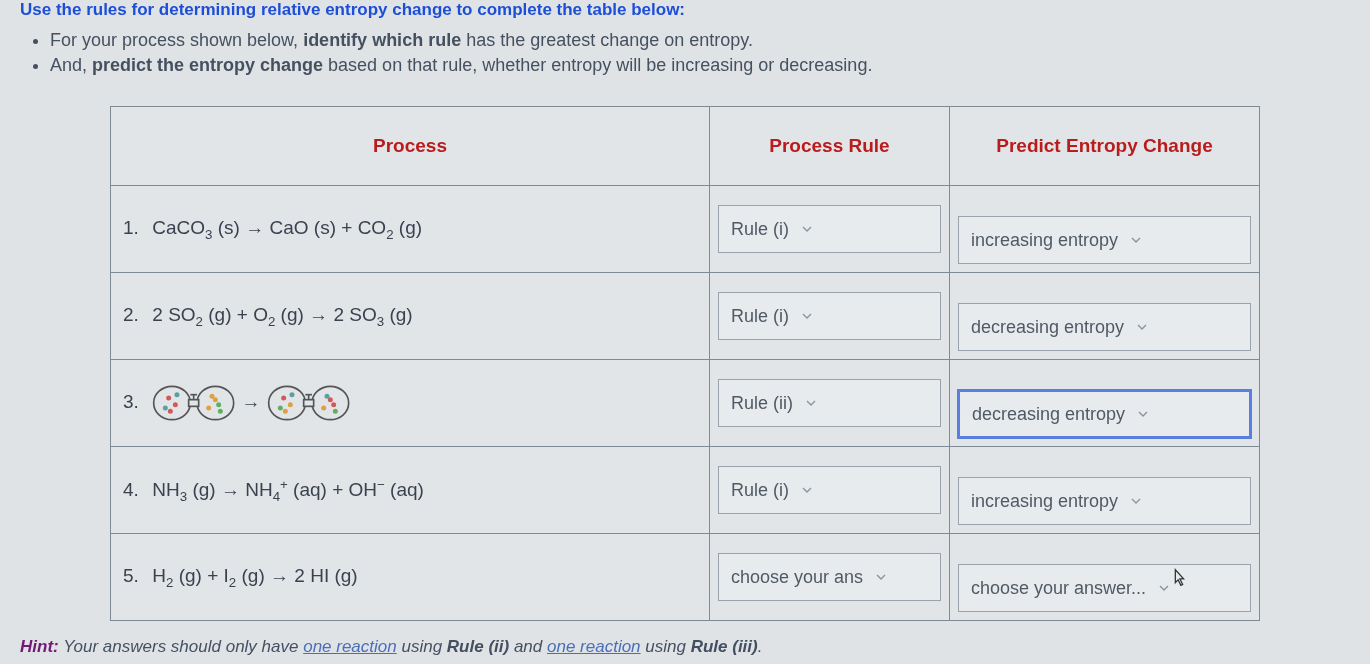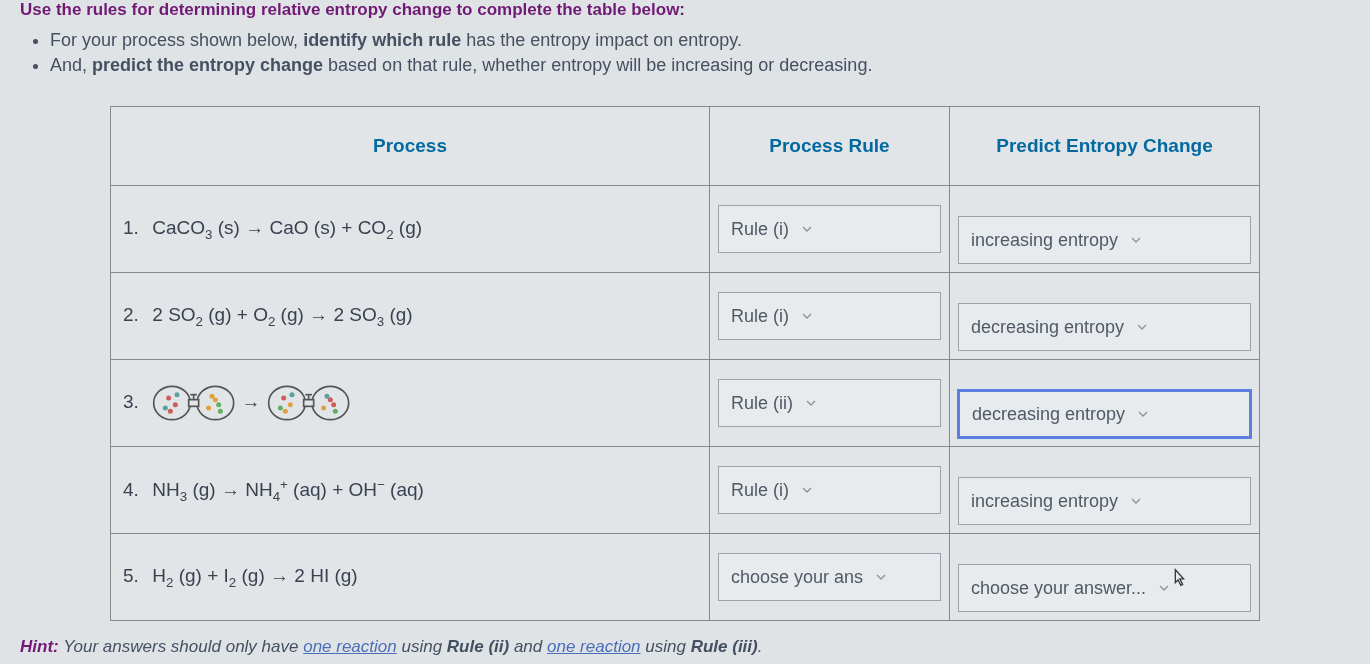--- a/index.html
+++ b/index.html
@@ -4,21 +4,21 @@
 <style>
   * { box-sizing: border-box; margin: 0; padding: 0; }
   body {
     font-family: -apple-system, BlinkMacSystemFont, "Segoe UI", Arial, sans-serif;
     background: #e0e3e6;
     color: #3a4250;
     padding: 0 20px 20px 20px;
     width: 1370px;
   }
   .prompt-title {
-    color: #701a75;
+    color: #1d4ed8;
     font-weight: 600;
     font-size: 17px;
     margin-bottom: 8px;
   }
   .instructions {
     margin: 10px 0 30px 30px;
     font-size: 18px;
     color: #455060;
   }
   .instructions li { margin-bottom: 4px; }
@@ -30,21 +30,21 @@
     background: #e2e5e8;
   }
   th, td {
     border: 1px solid #7f8a94;
     padding: 0;
     vertical-align: middle;
   }
   th {
     font-weight: 700;
     font-size: 19px;
-    color: #0369a1;
+    color: #b91c1c;
     padding: 28px 10px;
   }
   td.process {
     font-size: 19px;
     color: #3a4250;
     padding: 16px 12px;
   }
   td.selcell { padding: 8px 8px; }
   .num { display:inline-block; width: 24px; }
   .sel {
@@ -85,21 +85,21 @@
   .rel { position: relative; margin-top: 22px; }
   .svg-mol { height:40px; }
 </style>
 </head>
 <body>
 
 <div class="prompt-title">Use the rules for determining relative entropy change to complete the table below:</div>
 
 <ul class="instructions">
   <li>
-    <span>For your process shown below, </span><span class="bold">identify which rule</span><span> has the entropy impact on entropy.</span>
+    <span>For your process shown below, </span><span class="bold">identify which rule</span><span> has the greatest change on entropy.</span>
   </li>
   <li>
     <span>And, </span><span class="bold">predict the entropy change</span><span> based on that rule, whether entropy will be increasing or decreasing.</span>
   </li>
 </ul>
 
 <div class="table-wrap">
 <table>
   <thead>
     <tr>

